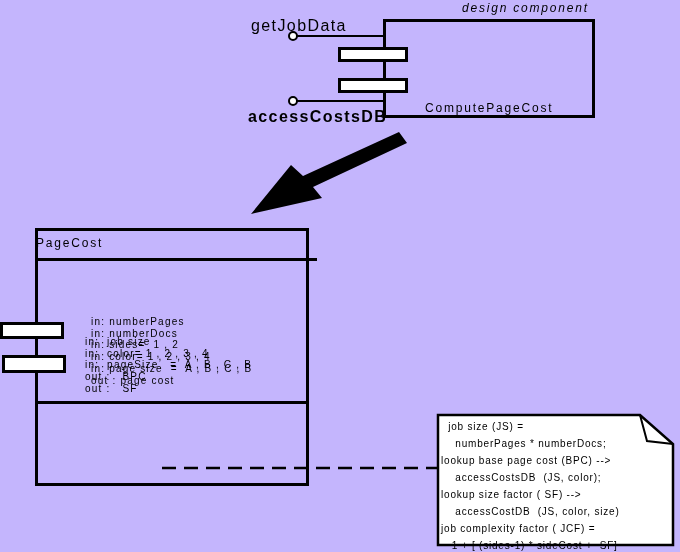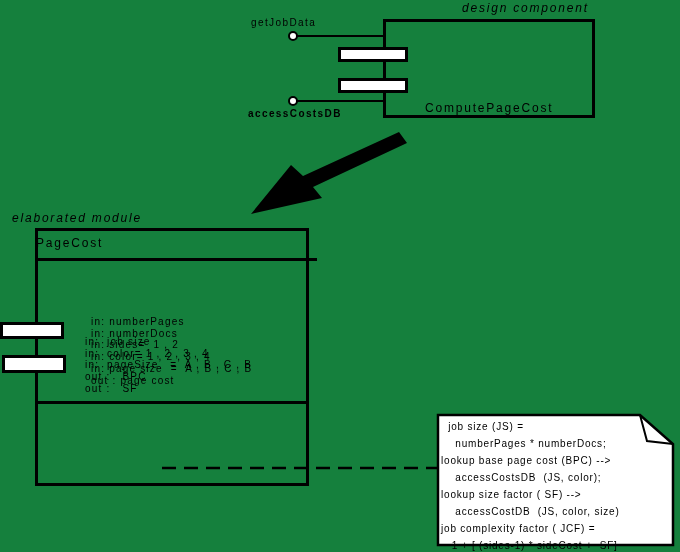--- a/index.html
+++ b/index.html
@@ -1,30 +1,30 @@
 <!DOCTYPE html>
 <html><head>
 <meta charset="utf-8">
 <style>
   html, body { margin:0; padding:0; background:#ffffff; }
   #canvas {
-    position:relative; width:680px; height:552px; background:#15803d;
+    position:relative; width:680px; height:552px; background:#c4b5fd;
     font-family:"Liberation Sans", sans-serif; color:#000000; overflow:hidden;
   }
   svg.overlay { position:absolute; left:0; top:0; pointer-events:none; }
 
   
   .box { position:absolute; border:3px solid #000; box-sizing:border-box; background:transparent; }
   .tab { position:absolute; border:3px solid #000; box-sizing:border-box; background:#ffffff; }
   .hdiv { position:absolute; height:3px; background:#000; }
 
   
   .italic-label { position:absolute; font-style:italic; font-size:12px; letter-spacing:1.8px; white-space:pre; }
   .name-label   { position:absolute; font-size:12px; letter-spacing:1.8px; white-space:pre; }
-  .iface-label  { position:absolute; font-size:10px; letter-spacing:1.4px; white-space:pre; }
+  .iface-label  { position:absolute; font-size:16px; letter-spacing:1.4px; white-space:pre; }
   .code         { position:absolute; font-size:10px; white-space:pre; }
   .code-mid     { letter-spacing:1.2px; line-height:11.7px; }
   .code-ops     { letter-spacing:1.0px; line-height:13.5px; }
   .code-note    { letter-spacing:0.8px; line-height:17px; }
 </style>
 </head>
 <body>
 
 <div id="canvas">
 
@@ -49,21 +49,20 @@
   <div class="box" style="left:383px; top:19px; width:212px; height:99px;"></div>
 
   <div class="name-label" style="left:425px; top:61px;margin-top:40px;">ComputePageCost</div>
 
   <div class="tab" style="left:338px; top:47px; width:70px; height:15px;"></div>
   <div class="tab" style="left:338px; top:78px; width:70px; height:15px;"></div>
 
   <div class="iface-label" style="left:251px; top:17px;">getJobData</div>
   <div class="iface-label" style="left:248px; top:108px;font-weight:bold;">accessCostsDB</div>
 
-  <div class="italic-label" style="left:12px; top:211px;">elaborated module</div>
 
   <div class="box" style="left:35px; top:228px; width:274px; height:258px;"></div>
 
   <div class="name-label" style="left:36px; top:236px;">PageCost</div>
 
   <div class="hdiv" style="left:36px; top:258px; width:281px;"></div>
   <div class="hdiv" style="left:36px; top:401px; width:272px;"></div>
 
   <div class="code code-mid" style="left:91px; top:268px;margin-top:48px;">in: numberPages
 in: numberDocs

